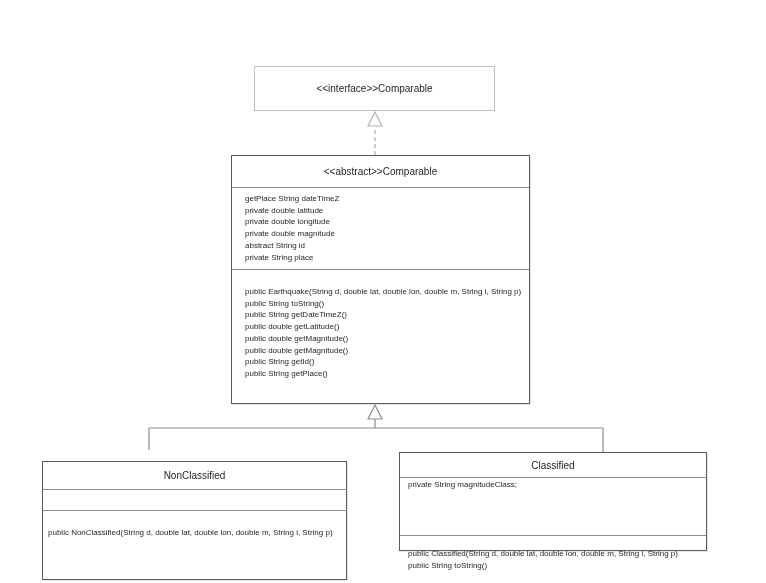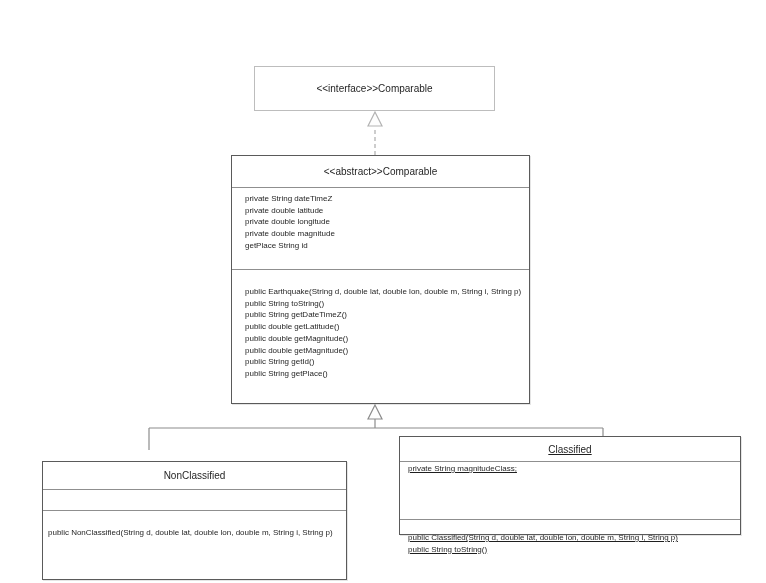--- a/index.html
+++ b/index.html
@@ -58,21 +58,21 @@
   #box-earthquake{left:231px;top:155px;width:299px;height:249px;}
   #box-earthquake .title-compartment{height:31px;}
   #earthquake-fields{height:82px;padding:5px 4px 0 13px;}
   #earthquake-methods{height:136px;padding:16px 4px 0 13px;}
   
   #box-nonclassified{left:42px;top:461px;width:305px;height:119px;}
   #box-nonclassified .title-compartment{height:27px;}
   #nonclassified-fields{height:21px;}
   #nonclassified-methods{height:49px;padding:16px 2px 0 5px;}
   
-  #box-classified{left:399px;top:436px;width:342px;height:99px;text-decoration:underline;}
+  #box-classified{left:399px;top:452px;width:308px;height:99px;}
   #box-classified .title-compartment{height:24px;}
   #classified-fields{height:14px;padding:0 0 0 8px;}
   #classified-fields .member-line{line-height:13px;}
   #classified-methods{height:61px;padding:12px 2px 12px 8px;margin-top:44px;}
   
   .realization-line{stroke:var(--connector-light);stroke-width:1.3;fill:none;stroke-dasharray:4 3;}
   .realization-head{stroke:var(--connector-light);stroke-width:1.2;fill:#fdfdfd;}
   .generalization-line{stroke:var(--connector-dark);stroke-width:1.2;fill:none;}
   .generalization-head{stroke:var(--connector-dark);stroke-width:1.2;fill:#fdfdfd;}
 </style>
@@ -103,25 +103,26 @@
       <div class="class-name">Comparable</div>
     </div>
   </div>
 
   <div class="uml-box" id="box-earthquake">
     <div class="title-compartment">
       <div class="stereotype">&lt;&lt;abstract&gt;&gt;</div>
       <div class="class-name">Comparable</div>
     </div>
     <div class="compartment" id="earthquake-fields">
-        <div class="member-line">private String dateTimeZ</div>
+        <div class="member-line">getPlace String dateTimeZ</div>
         <div class="member-line">private double latitude</div>
         <div class="member-line">private double longitude</div>
         <div class="member-line">private double magnitude</div>
-        <div class="member-line">getPlace String id</div>
+        <div class="member-line">abstract String id</div>
+        <div class="member-line">private String place</div>
       </div>
     <div class="compartment" id="earthquake-methods">
         <div class="member-line">public Earthquake(String d, double lat, double lon, double m, String i, String p)</div>
         <div class="member-line">public String toString()</div>
         <div class="member-line">public String getDateTimeZ()</div>
         <div class="member-line">public double getLatitude()</div>
         <div class="member-line">public double getMagnitude()</div>
         <div class="member-line">public double getMagnitude()</div>
         <div class="member-line">public String getId()</div>
         <div class="member-line">public String getPlace()</div>

